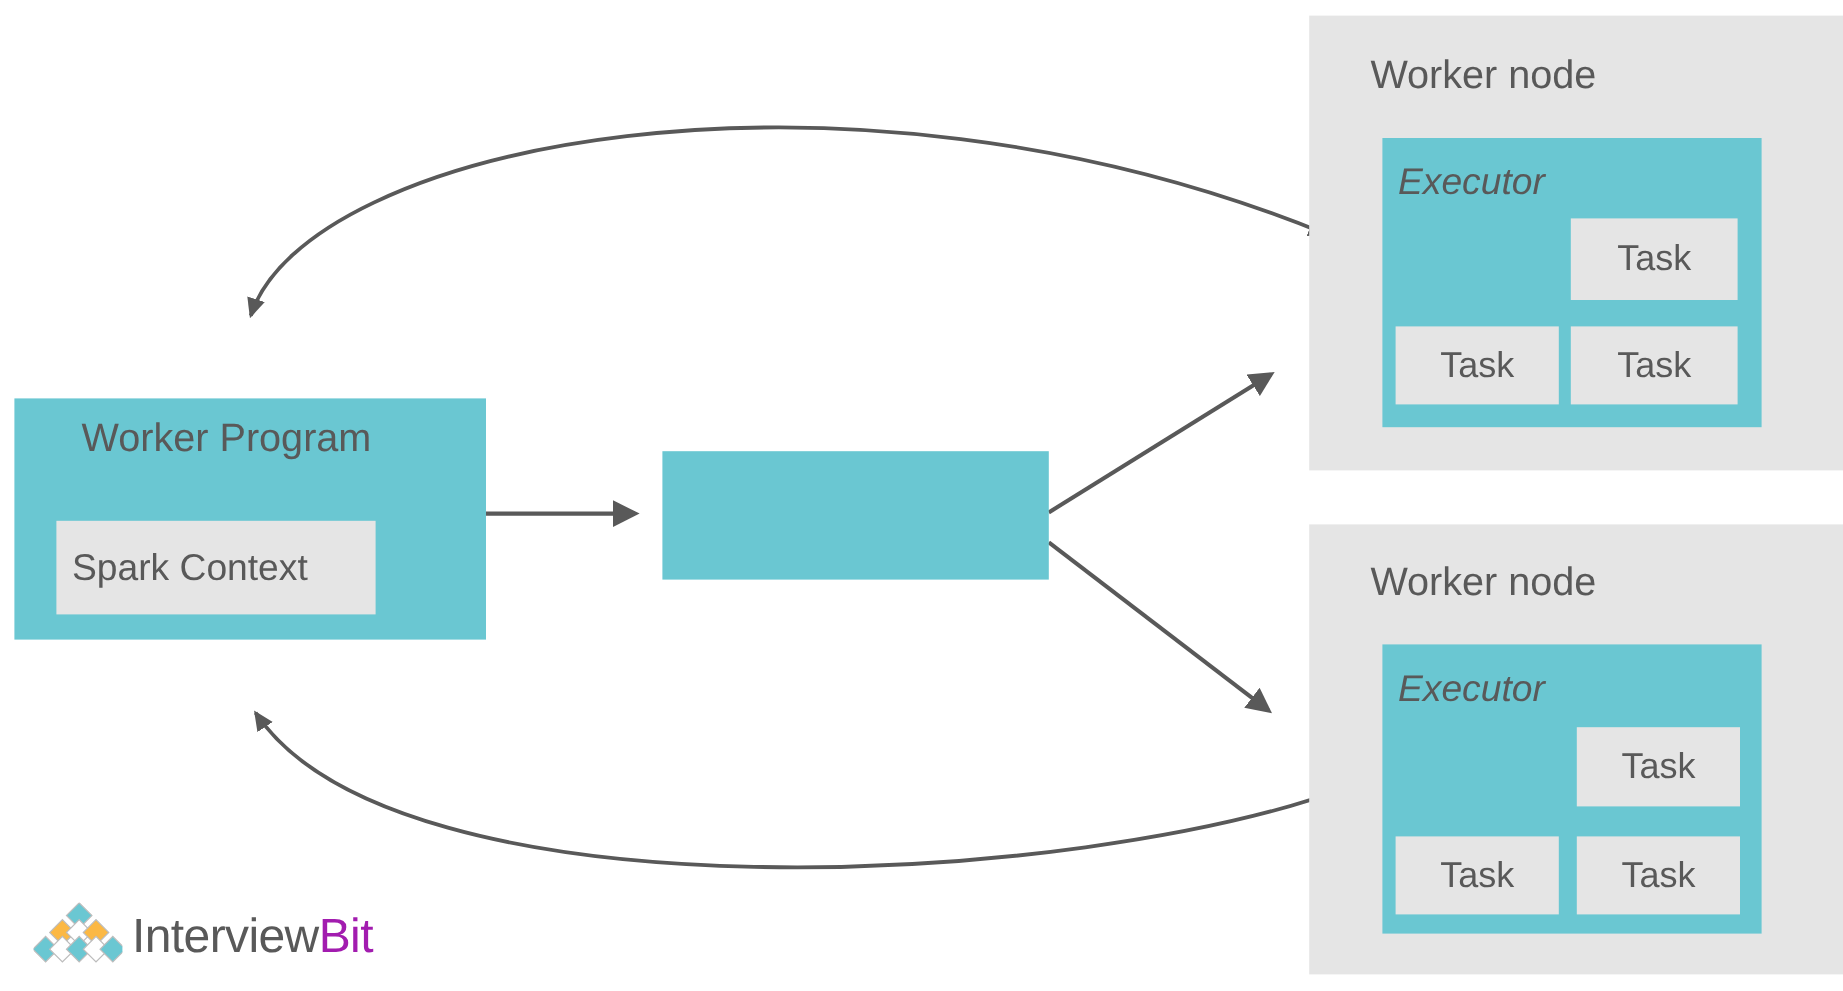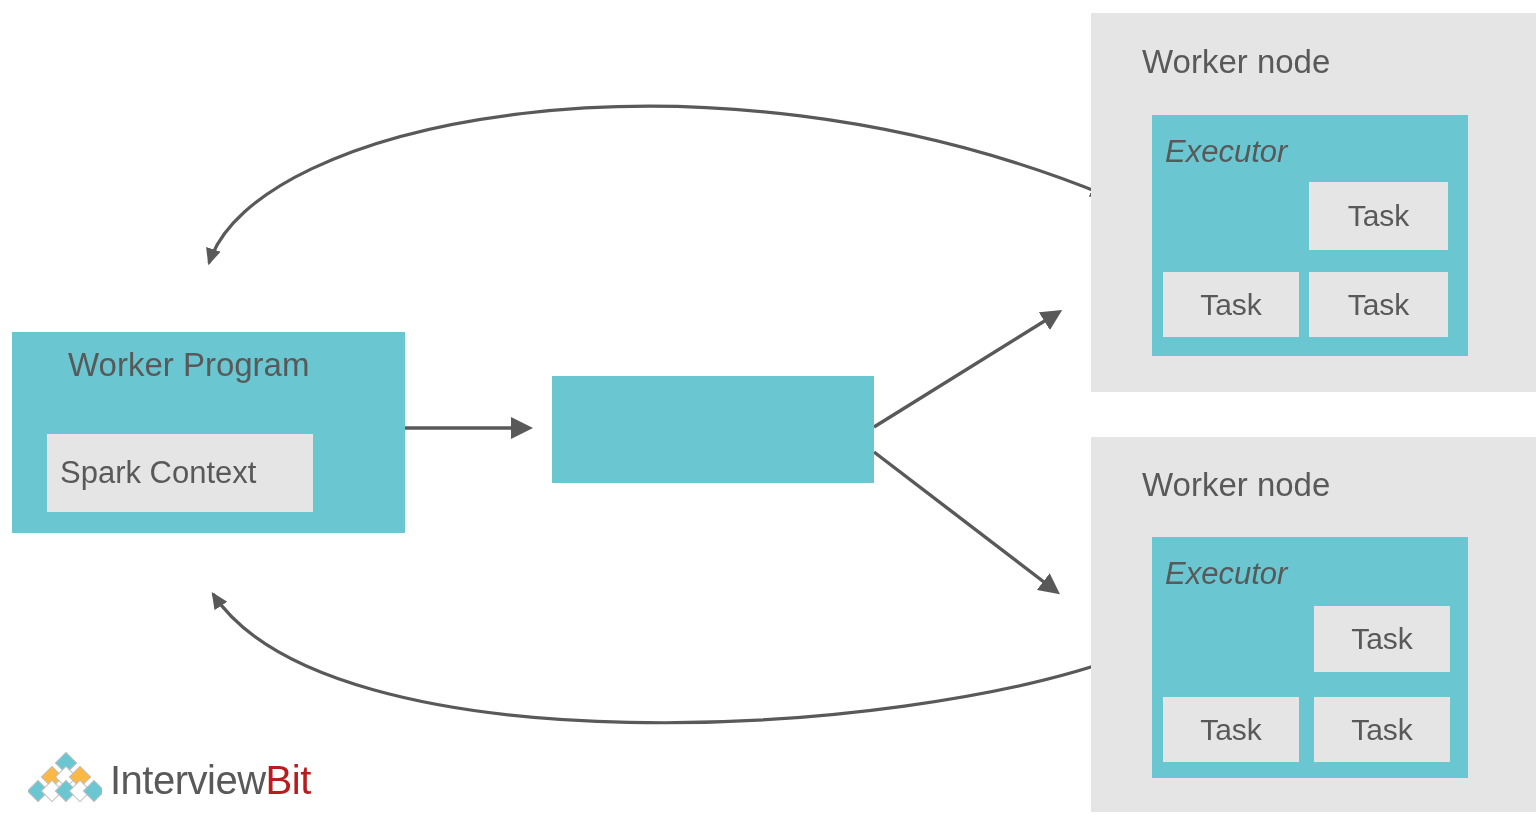--- a/index.html
+++ b/index.html
@@ -110,21 +110,21 @@
   }
   #logo-wordmark {
     position: absolute;
     left: 82px;
     top: 6px;
     font-size: 40px;
     letter-spacing: -0.5px;
     color: #595959;
     white-space: nowrap;
   }
-  #logo-wordmark .thin { color: #b91c1c; font-weight: 300; }
+  #logo-wordmark .thin { color: #a21caf; font-weight: 300; }
 </style>
 </head>
 <body>
 
 <div id="canvas">
 
   <svg id="arrow-layer" viewBox="0 0 1536 826" width="1536" height="826" xmlns="http://www.w3.org/2000/svg">
     <defs>
       <marker id="head-end" viewBox="0 0 10 10" refX="8.6" refY="5" markerWidth="5.2" markerHeight="5.2" orient="auto-start-reverse">
         <path d="M 0 0.4 L 10 5 L 0 9.6 z" fill="#595959"></path>

